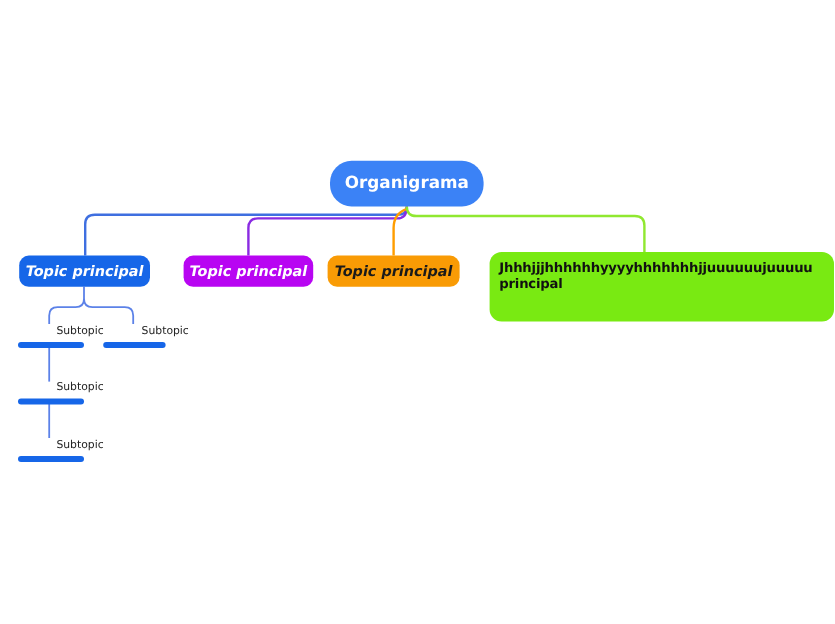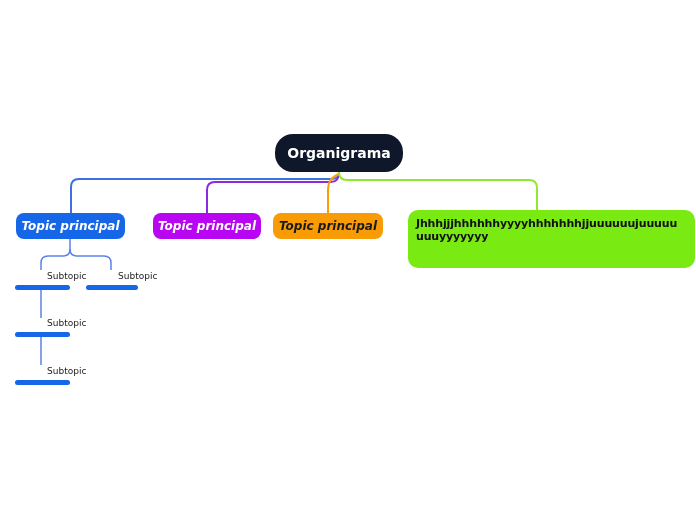--- a/index.html
+++ b/index.html
@@ -14,21 +14,21 @@
   svg.wires{position:absolute;left:0;top:0;width:696px;height:520px;pointer-events:none;}
   .node{
     position:absolute;
     display:flex;align-items:center;justify-content:center;
     box-sizing:border-box;
     font-weight:bold;
     cursor:default;
   }
   .node-root{
     left:275px;top:134px;width:128px;height:38px;
-    background:#0f172a;color:#ffffff;
+    background:#3b82f6;color:#ffffff;
     border-radius:18px;font-size:14px;
   }
   .node-topic{
     top:213px;height:26px;border-radius:8px;font-size:12px;font-style:italic;
   }
   .node-topic1{left:16px;width:109px;background:#1666e8;color:#ffffff;}
   .node-topic2{left:153px;width:108px;background:#b805f2;color:#ffffff;}
   .node-topic3{left:273px;width:110px;background:#f99b05;color:#1a1a1a;}
   .node-topic4{
     left:408px;top:210px;width:287px;height:58px;
@@ -83,21 +83,21 @@
   <div class="node node-topic node-topic2">
     <span>Topic principal</span>
   </div>
 
   <div class="node node-topic node-topic3">
     <span>Topic principal</span>
   </div>
 
   <div class="node node-topic4">
     <div>Jhhhjjjhhhhhhyyyyhhhhhhhjjuuuuuujuuuuu</div>
-    <div>uuuyyyyyyy</div>
+    <div>principal</div>
   </div>
 
   <div class="subtopic st1">
     <span class="st-label">Subtopic</span>
     <span class="st-bar"></span>
   </div>
 
   <div class="subtopic st2">
     <span class="st-label">Subtopic</span>
     <span class="st-bar"></span>

